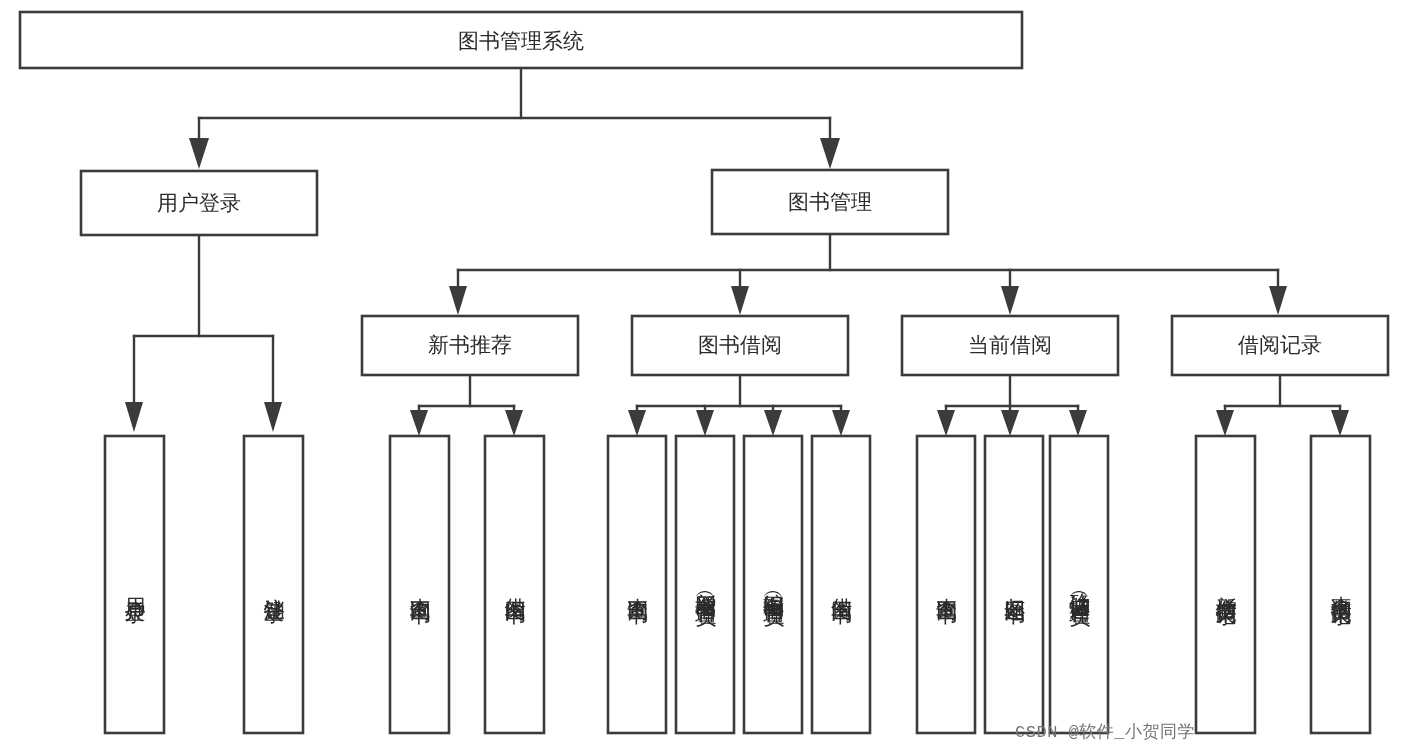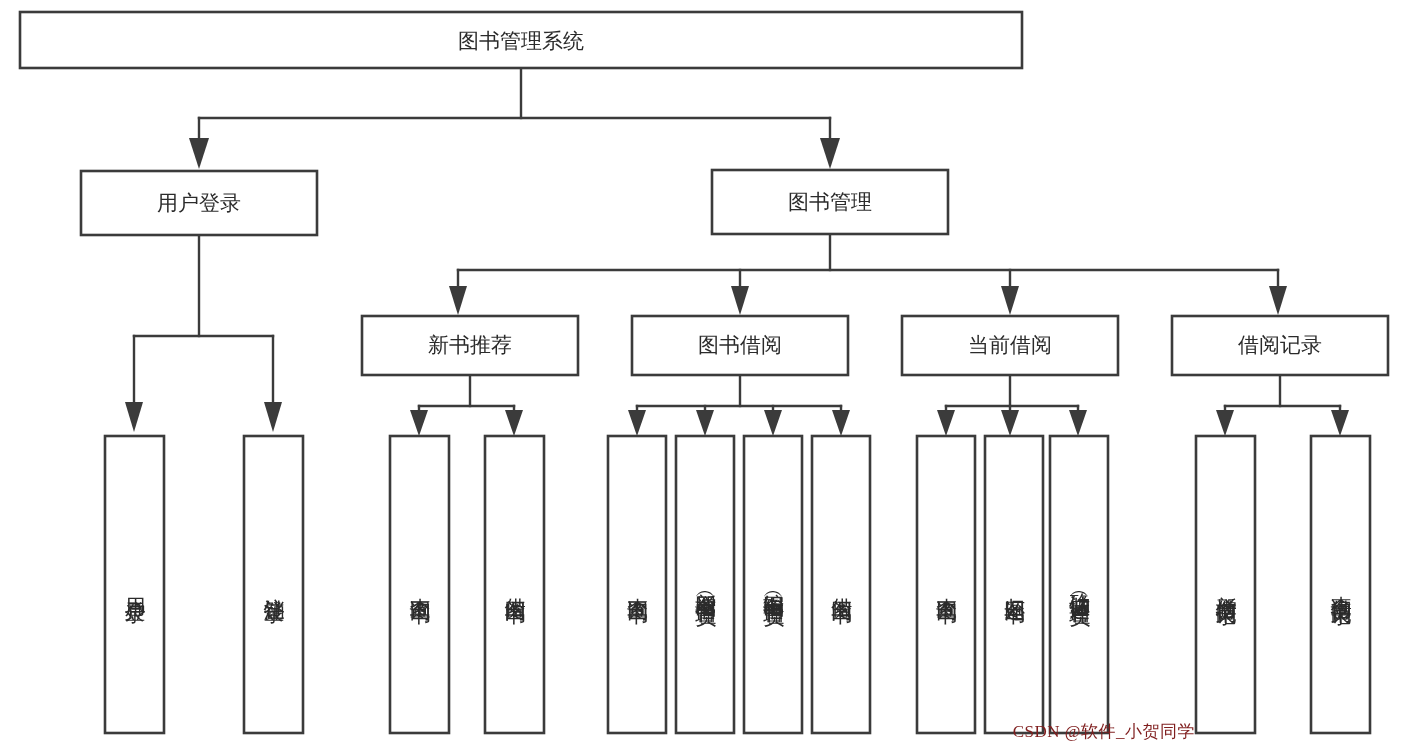--- a/index.html
+++ b/index.html
@@ -63,23 +63,23 @@
     white-space: nowrap;
     display: flex;
     align-items: center;
     justify-content: center;
     pointer-events: none;
   }
   .watermark {
     position: absolute;
     right: 8px;
     bottom: 4px;
-    font-family: Liberation Serif, serif;
+    font-family: Liberation Mono, monospace;
     font-size: 17px;
-    color: #7f1d1d;
+    color: #737373;
     white-space: nowrap;
     letter-spacing: 0.5px;
   }
 </style>
 </head>
 <body>
 
 <div id="diagram-root">
 
   <svg class="diagram-svg" viewBox="0 0 1405 747">

